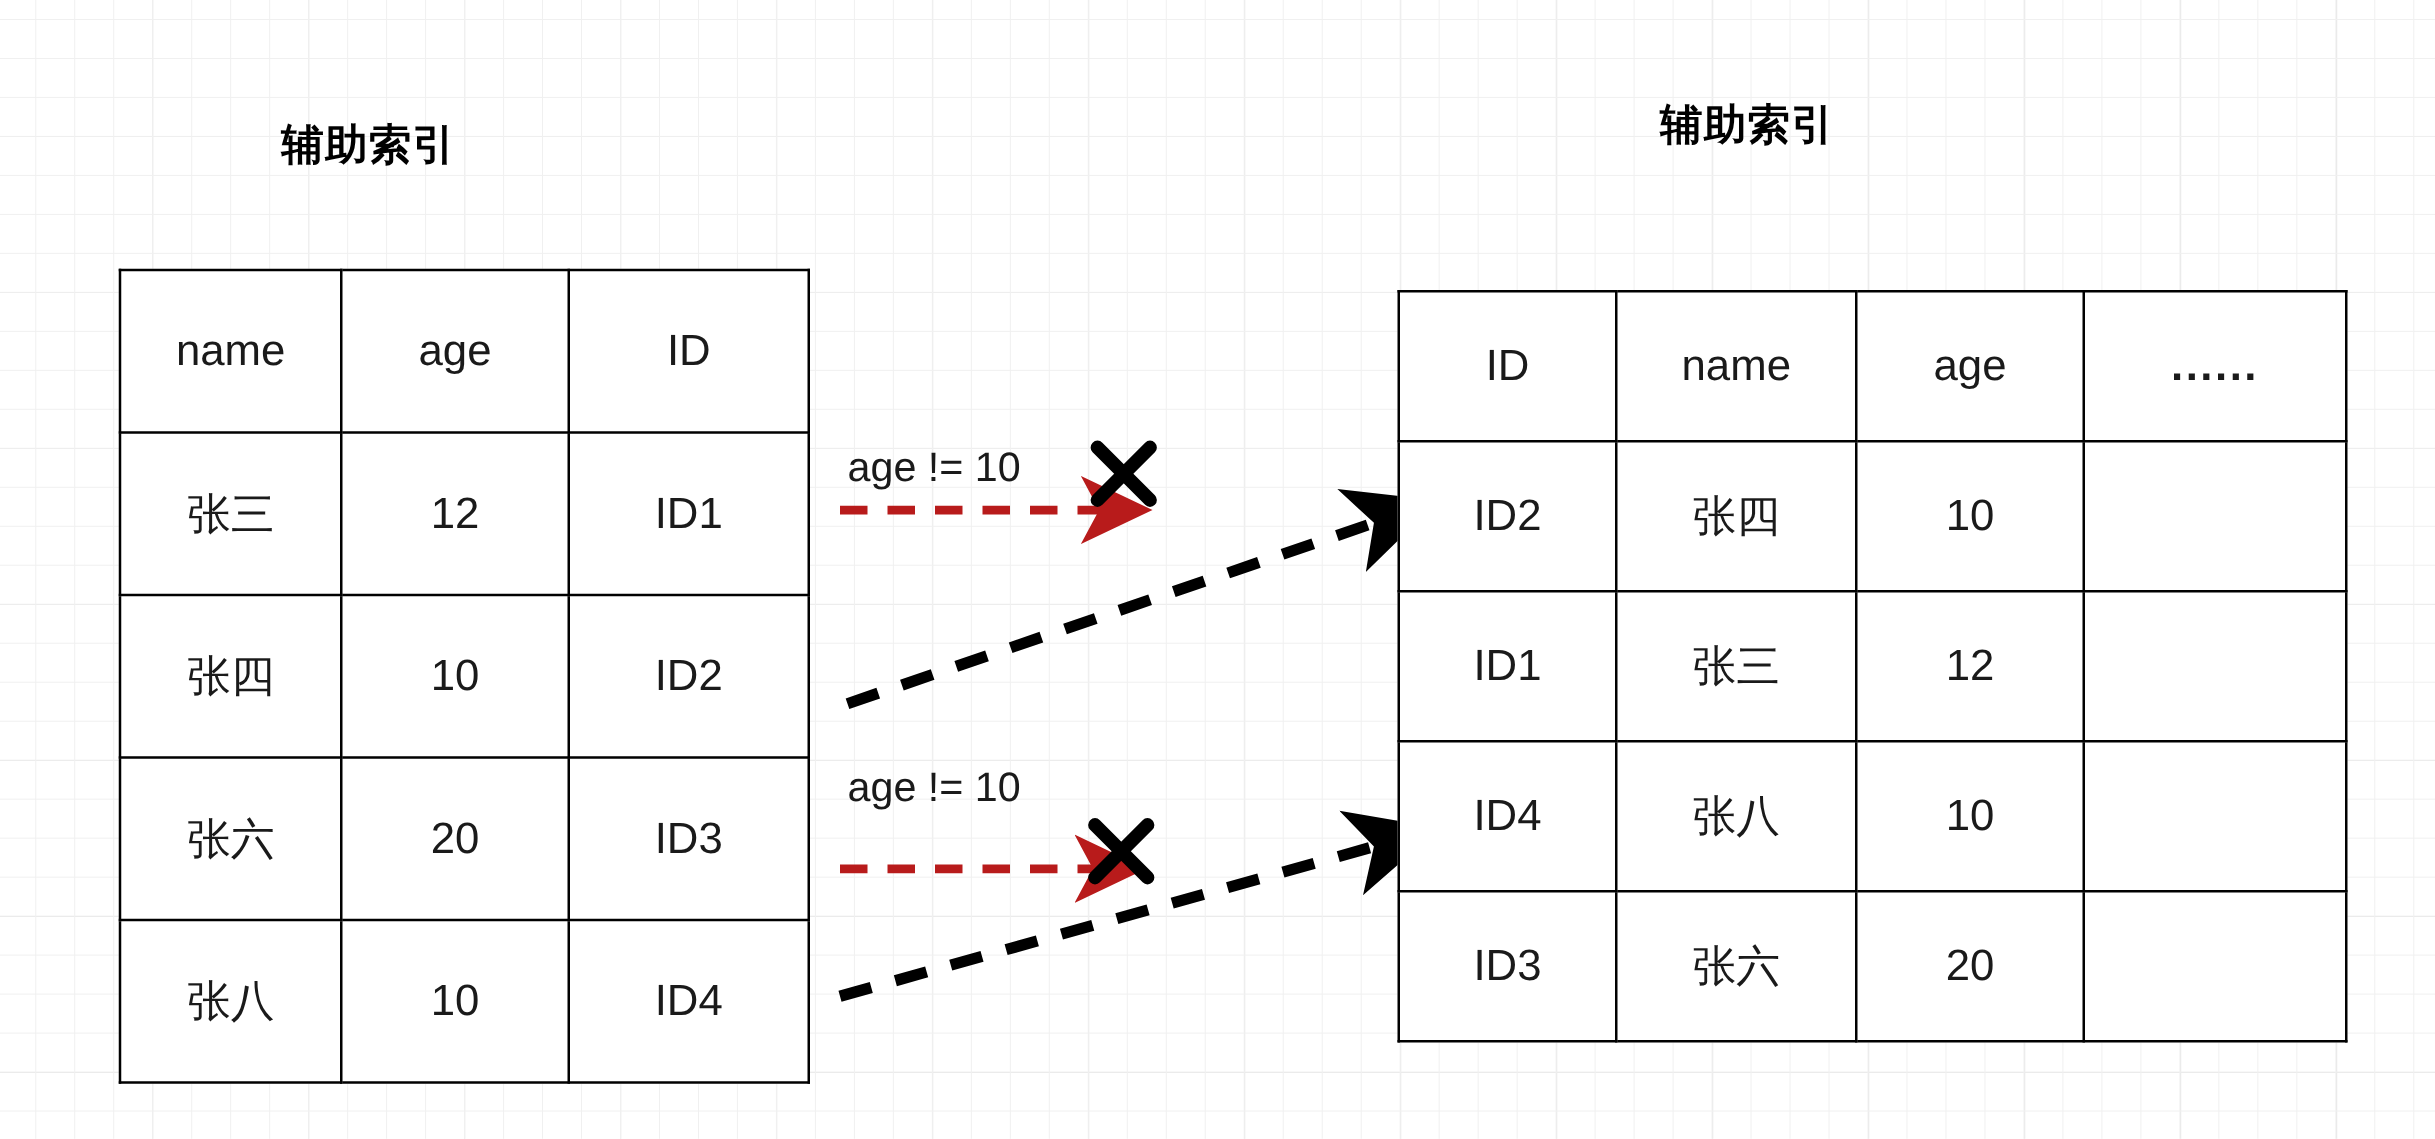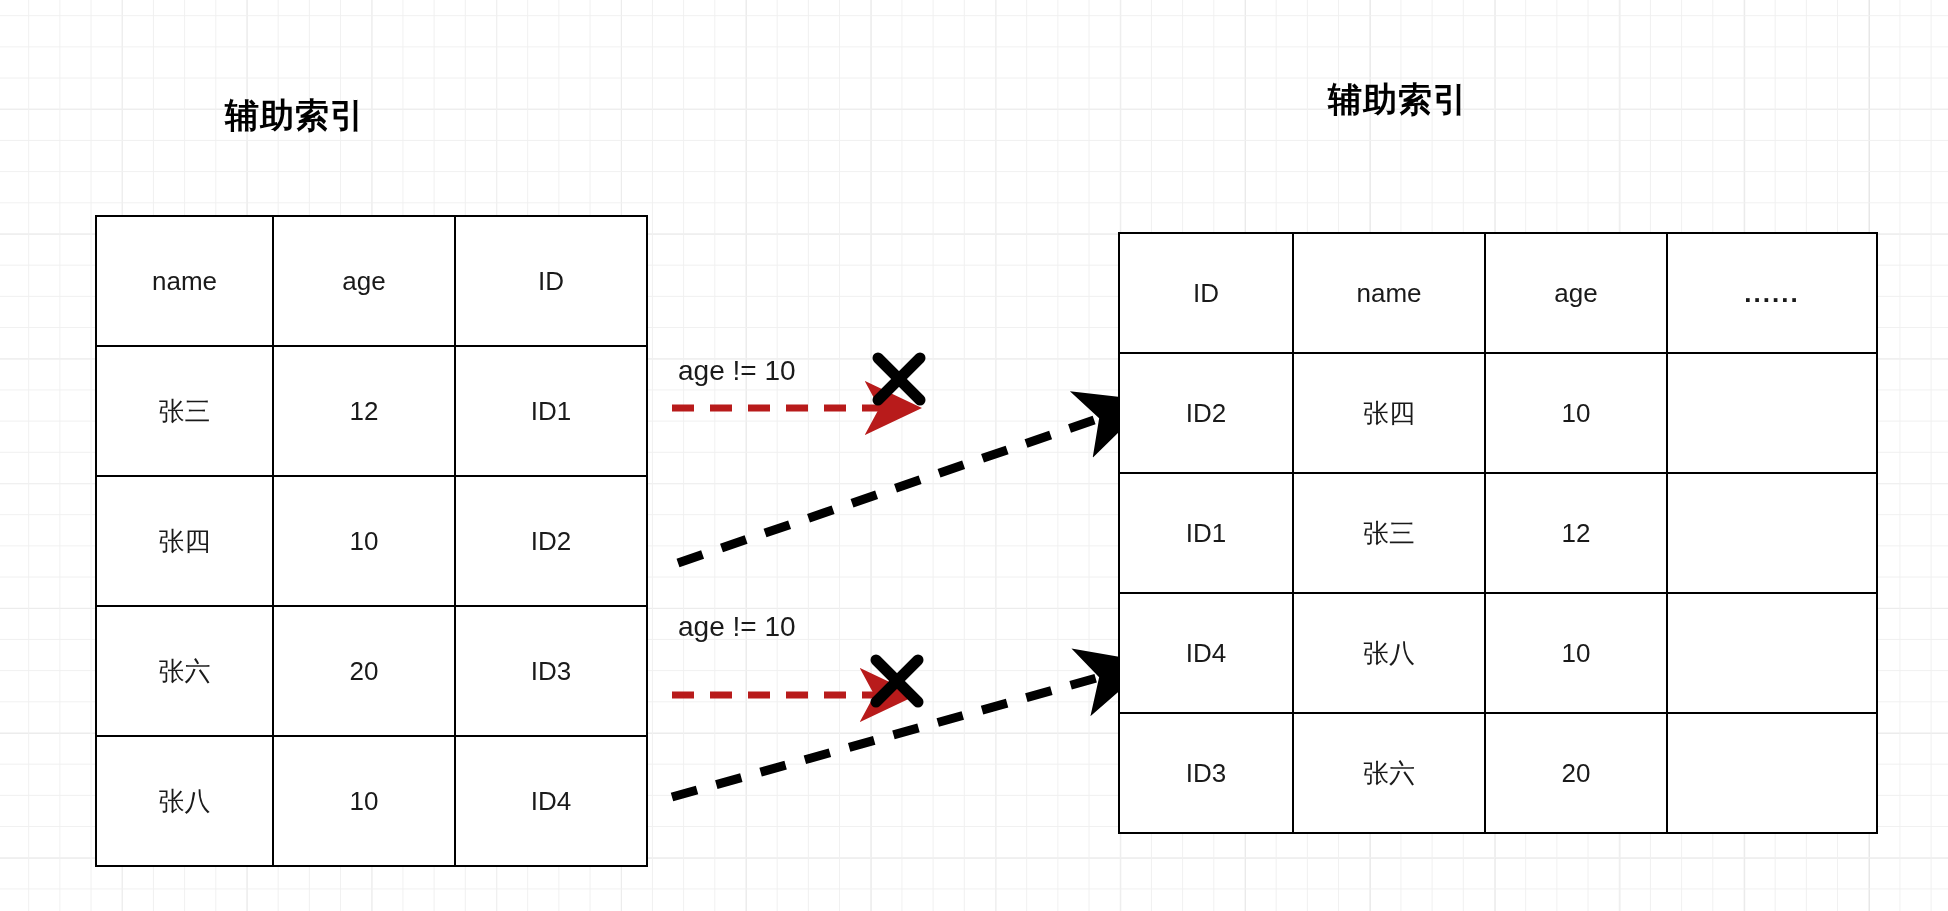--- a/index.html
+++ b/index.html
@@ -38,42 +38,42 @@
   .grid-table{
     position:absolute;
     border-collapse:collapse;
     background:#ffffff;
     table-layout:fixed;
   }
   .grid-table td{
     border:2.5px solid #000000;
     text-align:center;
     vertical-align:middle;
-    font-size:26px;
+    font-size:35px;
     color:#1a1a1a;
     padding:0;
   }
   #table-secondary{left:95px;top:215px;}
   #table-secondary td{width:160px;height:128px;}
   #table-secondary td.col-name{width:175px;}
   #table-secondary td.col-age{width:180px;}
   #table-secondary td.col-id{width:190px;}
 
   #table-primary{left:1118px;top:232px;}
   #table-primary td{height:118px;}
   #table-primary td.col-id{width:172px;}
   #table-primary td.col-name{width:190px;}
   #table-primary td.col-age{width:180px;}
   #table-primary td.col-more{width:208px;}
 
   .dots{letter-spacing:2px;font-weight:bold;font-size:26px;}
 
   .cond-label{
     position:absolute;
-    font-size:28px;
+    font-size:33px;
     color:#1a1a1a;
     white-space:nowrap;
   }
   #label-cond-1{left:678px;top:355px;}
   #label-cond-2{left:678px;top:611px;}
 </style>
 </head>
 <body>
 
 <div id="canvas"></div>

